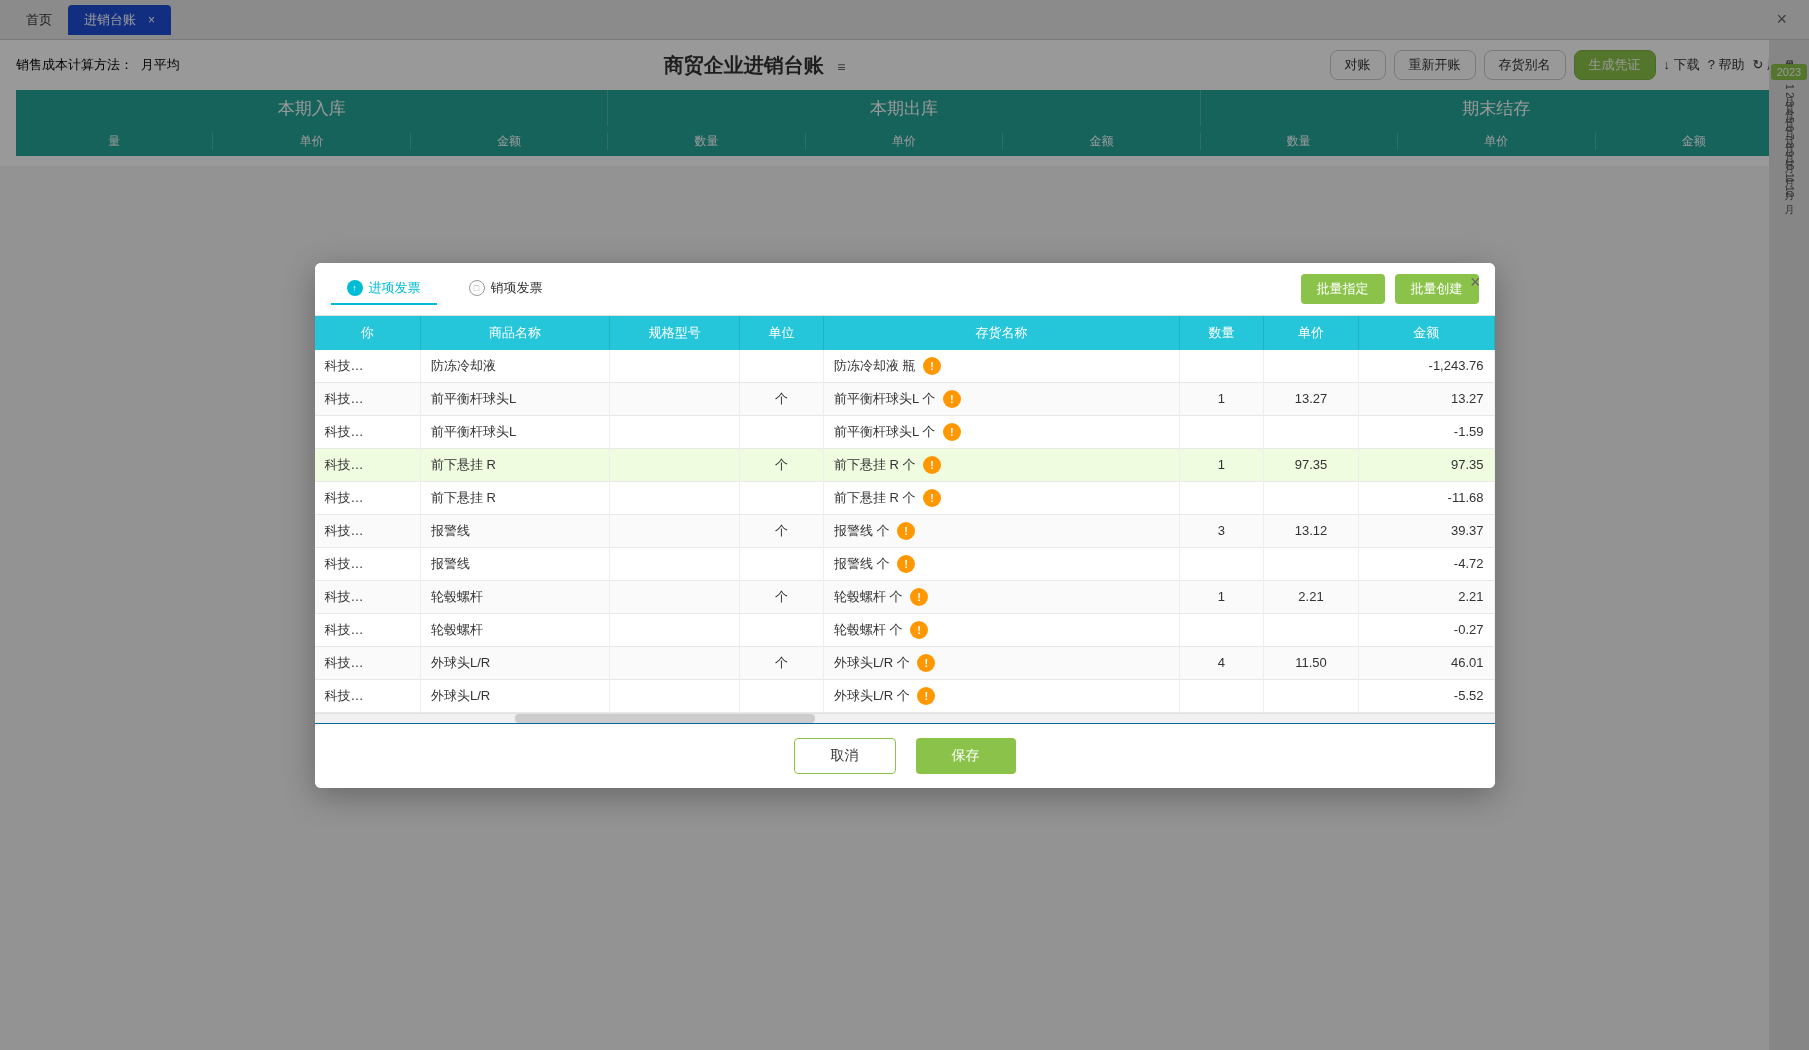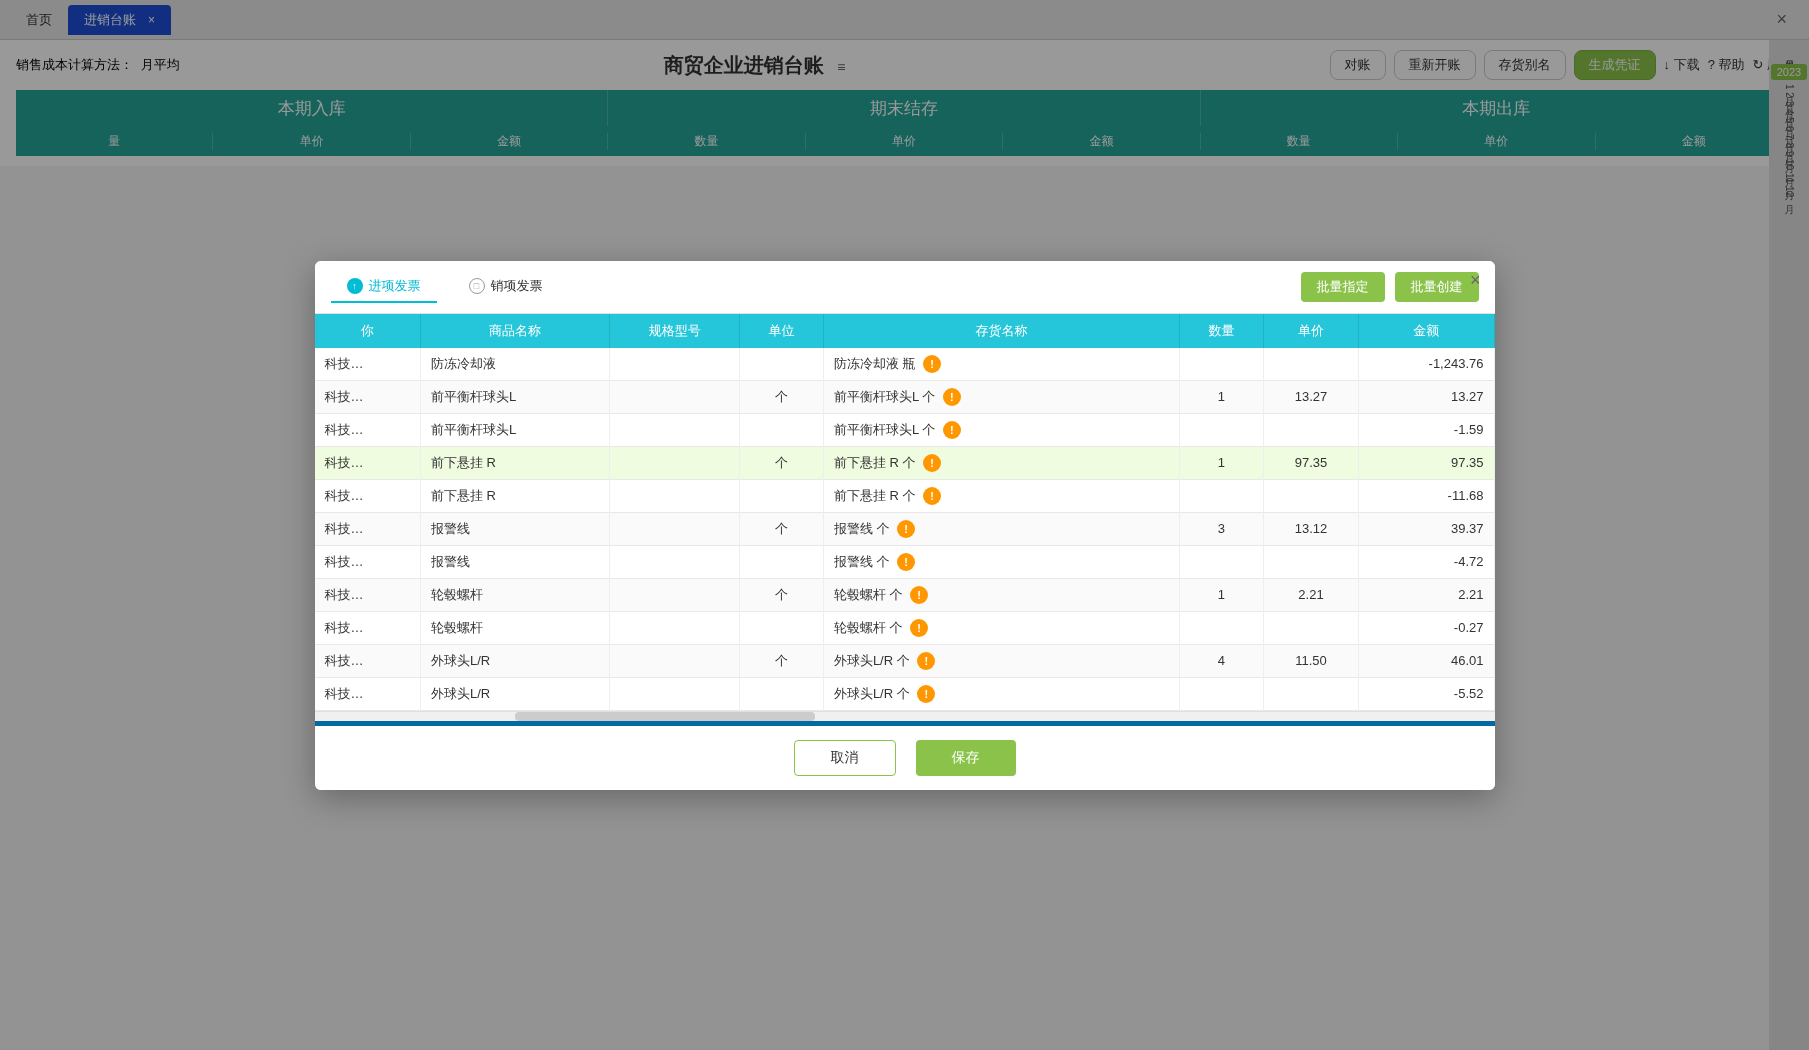--- a/index.html
+++ b/index.html
@@ -275,21 +275,21 @@
       font-weight: bold;
       margin-left: 4px;
     }
 
     
     .modal-footer {
       display: flex;
       justify-content: center;
       gap: 20px;
       padding: 14px;
-      border-top: 5px solid #0369a1;
+      border-top: 1px solid #0369a1;
       background: #fff;
     }
 
     .btn-cancel {
       padding: 8px 36px;
       border: 1px solid #8bc34a;
       border-radius: 4px;
       background: #fff;
       color: #333;
       font-size: 14px;
@@ -428,22 +428,22 @@
         <button class="btn btn-primary">生成凭证</button>
         <button class="btn-icon">↓ 下载</button>
         <button class="btn-icon">? 帮助</button>
         <button class="btn-icon">↻ 刷新</button>
       </div>
     </div>
 
     <div class="bg-table-area">
       <div class="bg-header-row1">
         <div class="bg-header-cell">本期入库</div>
+        <div class="bg-header-cell">本期出库</div>
         <div class="bg-header-cell">期末结存</div>
-        <div class="bg-header-cell">本期出库</div>
       </div>
       <div class="bg-header-row2">
         <div class="bg-col">量</div>
         <div class="bg-col">单价</div>
         <div class="bg-col">金额</div>
         <div class="bg-col">数量</div>
         <div class="bg-col">单价</div>
         <div class="bg-col">金额</div>
         <div class="bg-col">数量</div>
         <div class="bg-col">单价</div>

